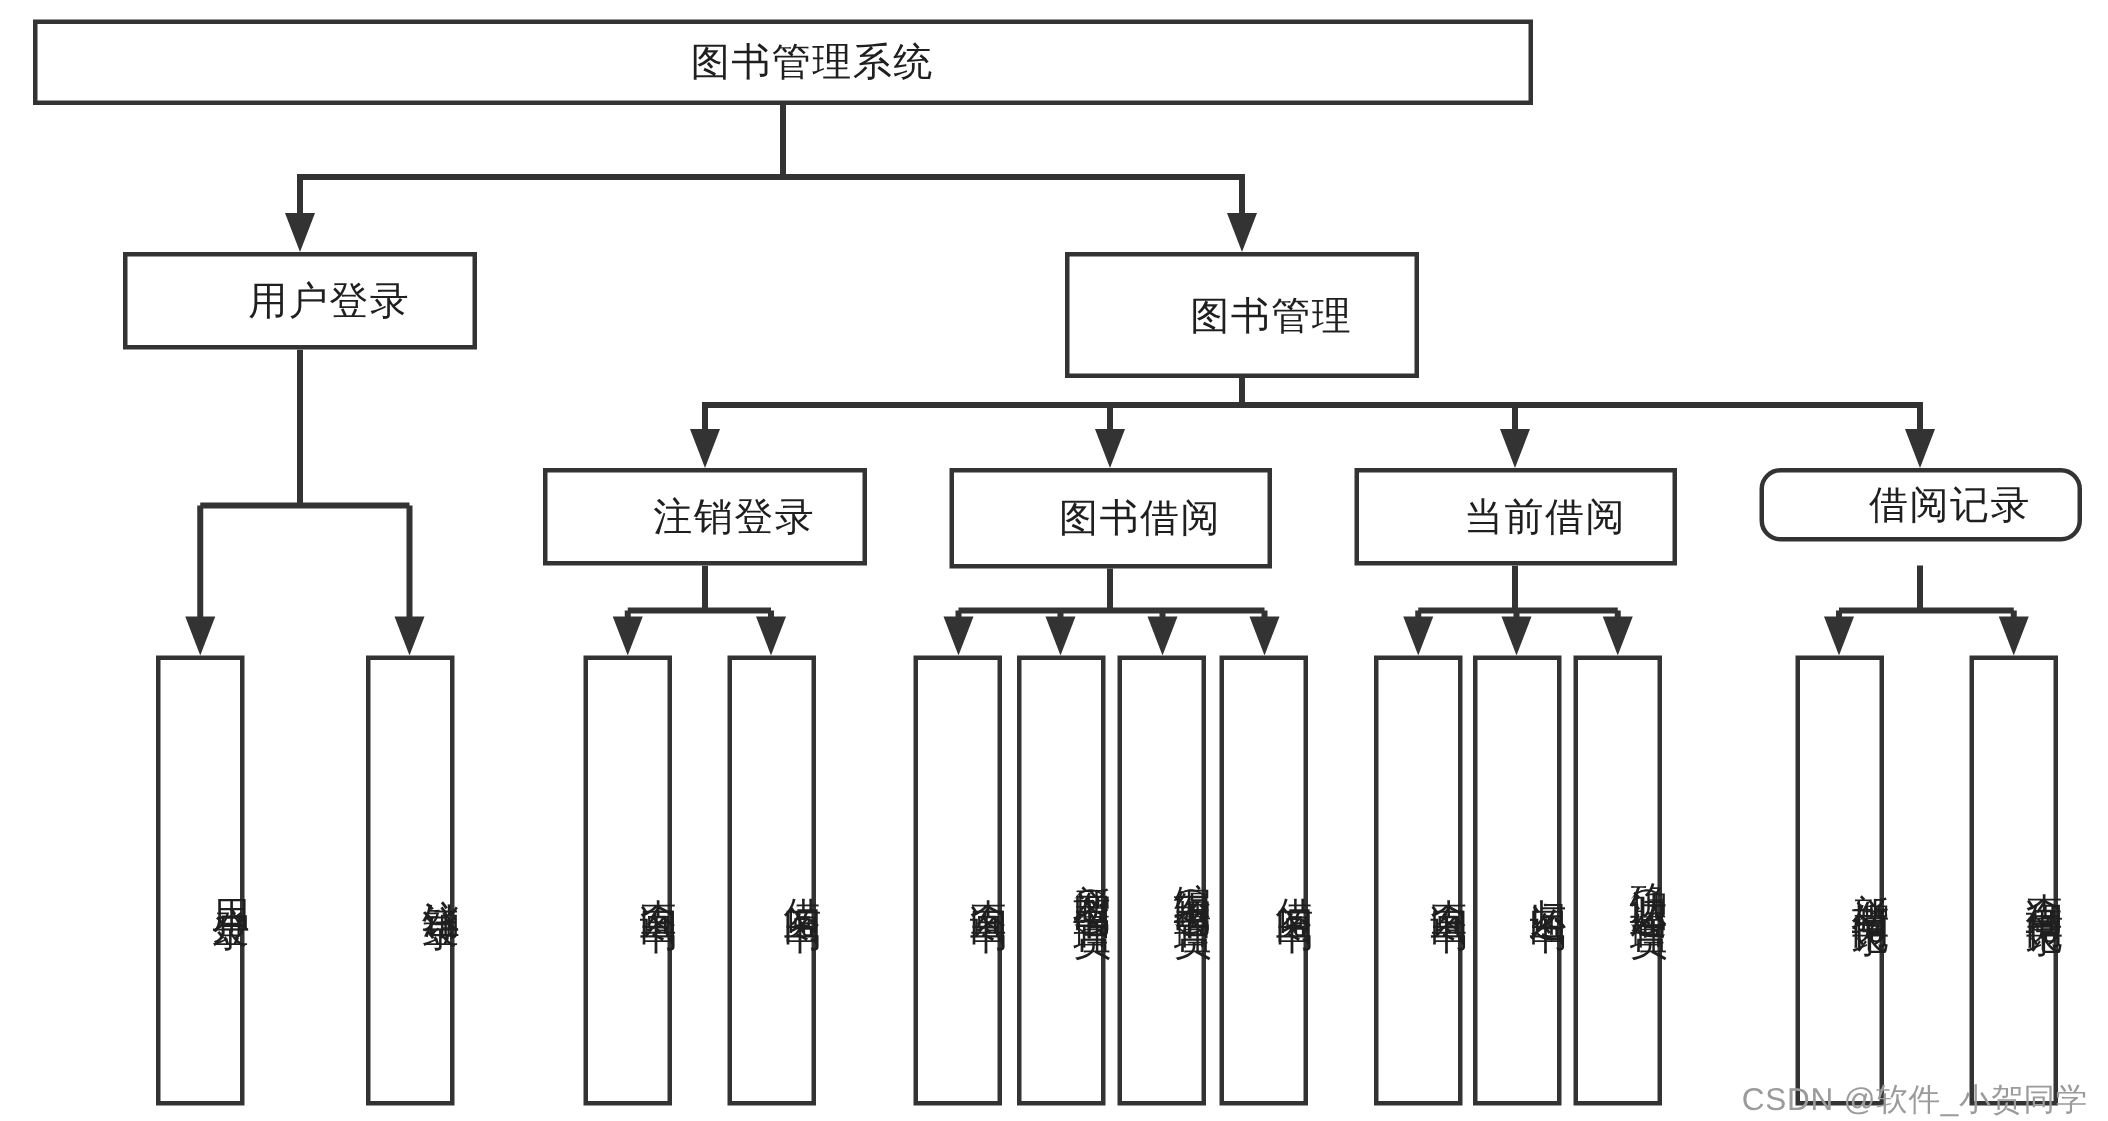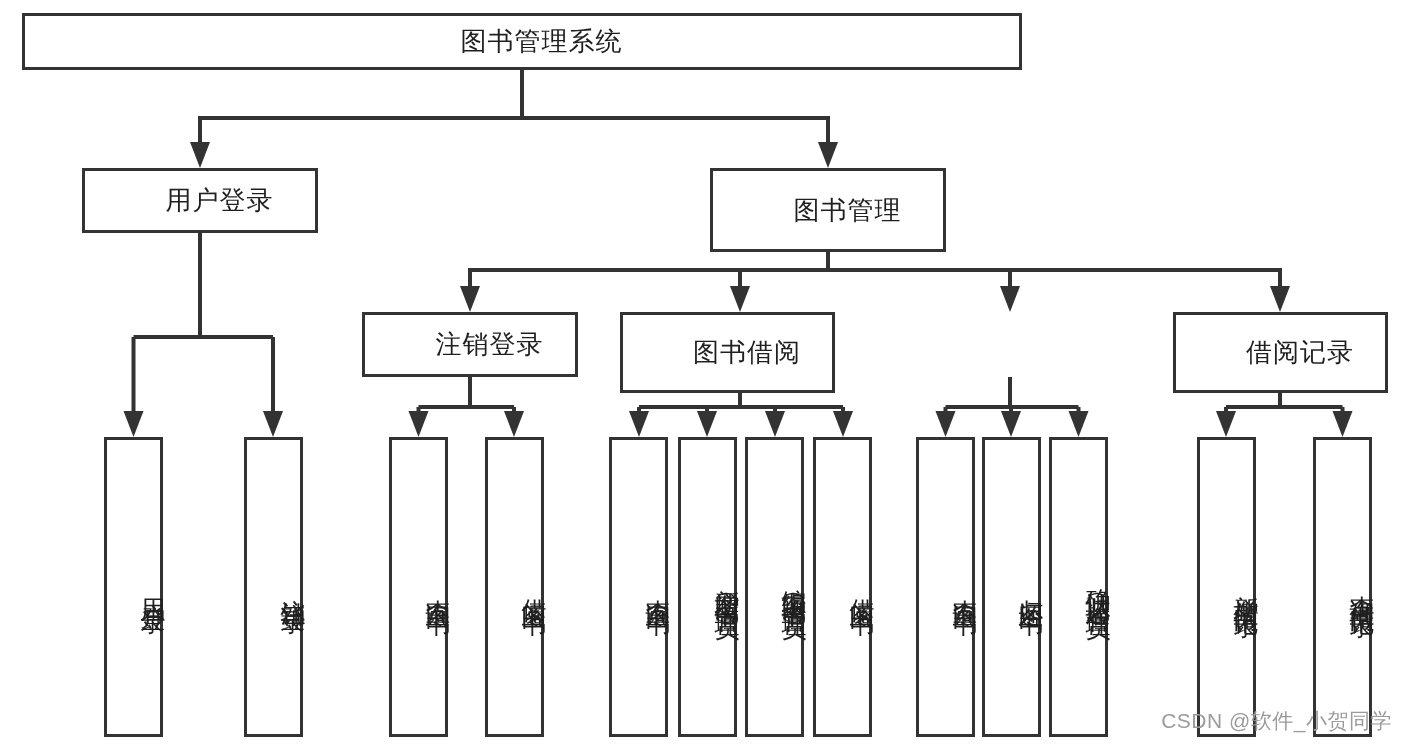--- a/index.html
+++ b/index.html
@@ -42,21 +42,21 @@
     writing-mode: vertical-rl;
     text-orientation: mixed;
     white-space: nowrap;
     font-size: 25px;
     letter-spacing: 4px;
     line-height: 1;
     color: var(--text);
   }
   .watermark {
     position: absolute;
-    right: 13px; bottom: 12px;
+    right: 13px; bottom: 0;
     font-size: 21px;
     color: var(--watermark);
     letter-spacing: 0.5px;
     white-space: nowrap;
   }
 </style>
 </head>
 <body>
 
 <div class="stage">
@@ -108,24 +108,27 @@
   <div class="node h" style="left:82px; top:168px; width:236px; height:65px;">
     <span>用户登录</span>
   </div>
   <div class="node h" style="left:710px; top:168px; width:236px; height:84px;">
     <span>图书管理</span>
   </div>
 
   <div class="node h" style="left:362px; top:312px; width:216px; height:65px;">
     <span>注销登录</span>
   </div>
-  <div class="node h" style="left:620px; top:312px; width:215px; height:81px;">
+  <div class="node h" style="left:633px; top:312px; width:215px; height:67px;">
     <span>图书借阅</span>
   </div>
-  <div class="node h" style="left:1173px; top:312px; width:215px; height:81px;">
+  <div class="node h" style="left:903px; top:312px; width:215px; height:65px;">
+    <span>当前借阅</span>
+  </div>
+  <div class="node h" style="left:1173px; top:312px; width:215px; height:49px;border-radius:14px;">
     <span>借阅记录</span>
   </div>
 
   <div class="node leaf" style="left:104px; top:437px; width:59px; height:300px;">
     <span>用户登录</span>
   </div>
   <div class="node leaf" style="left:244px; top:437px; width:59px; height:300px;">
     <span>注销登录</span>
   </div>
 

